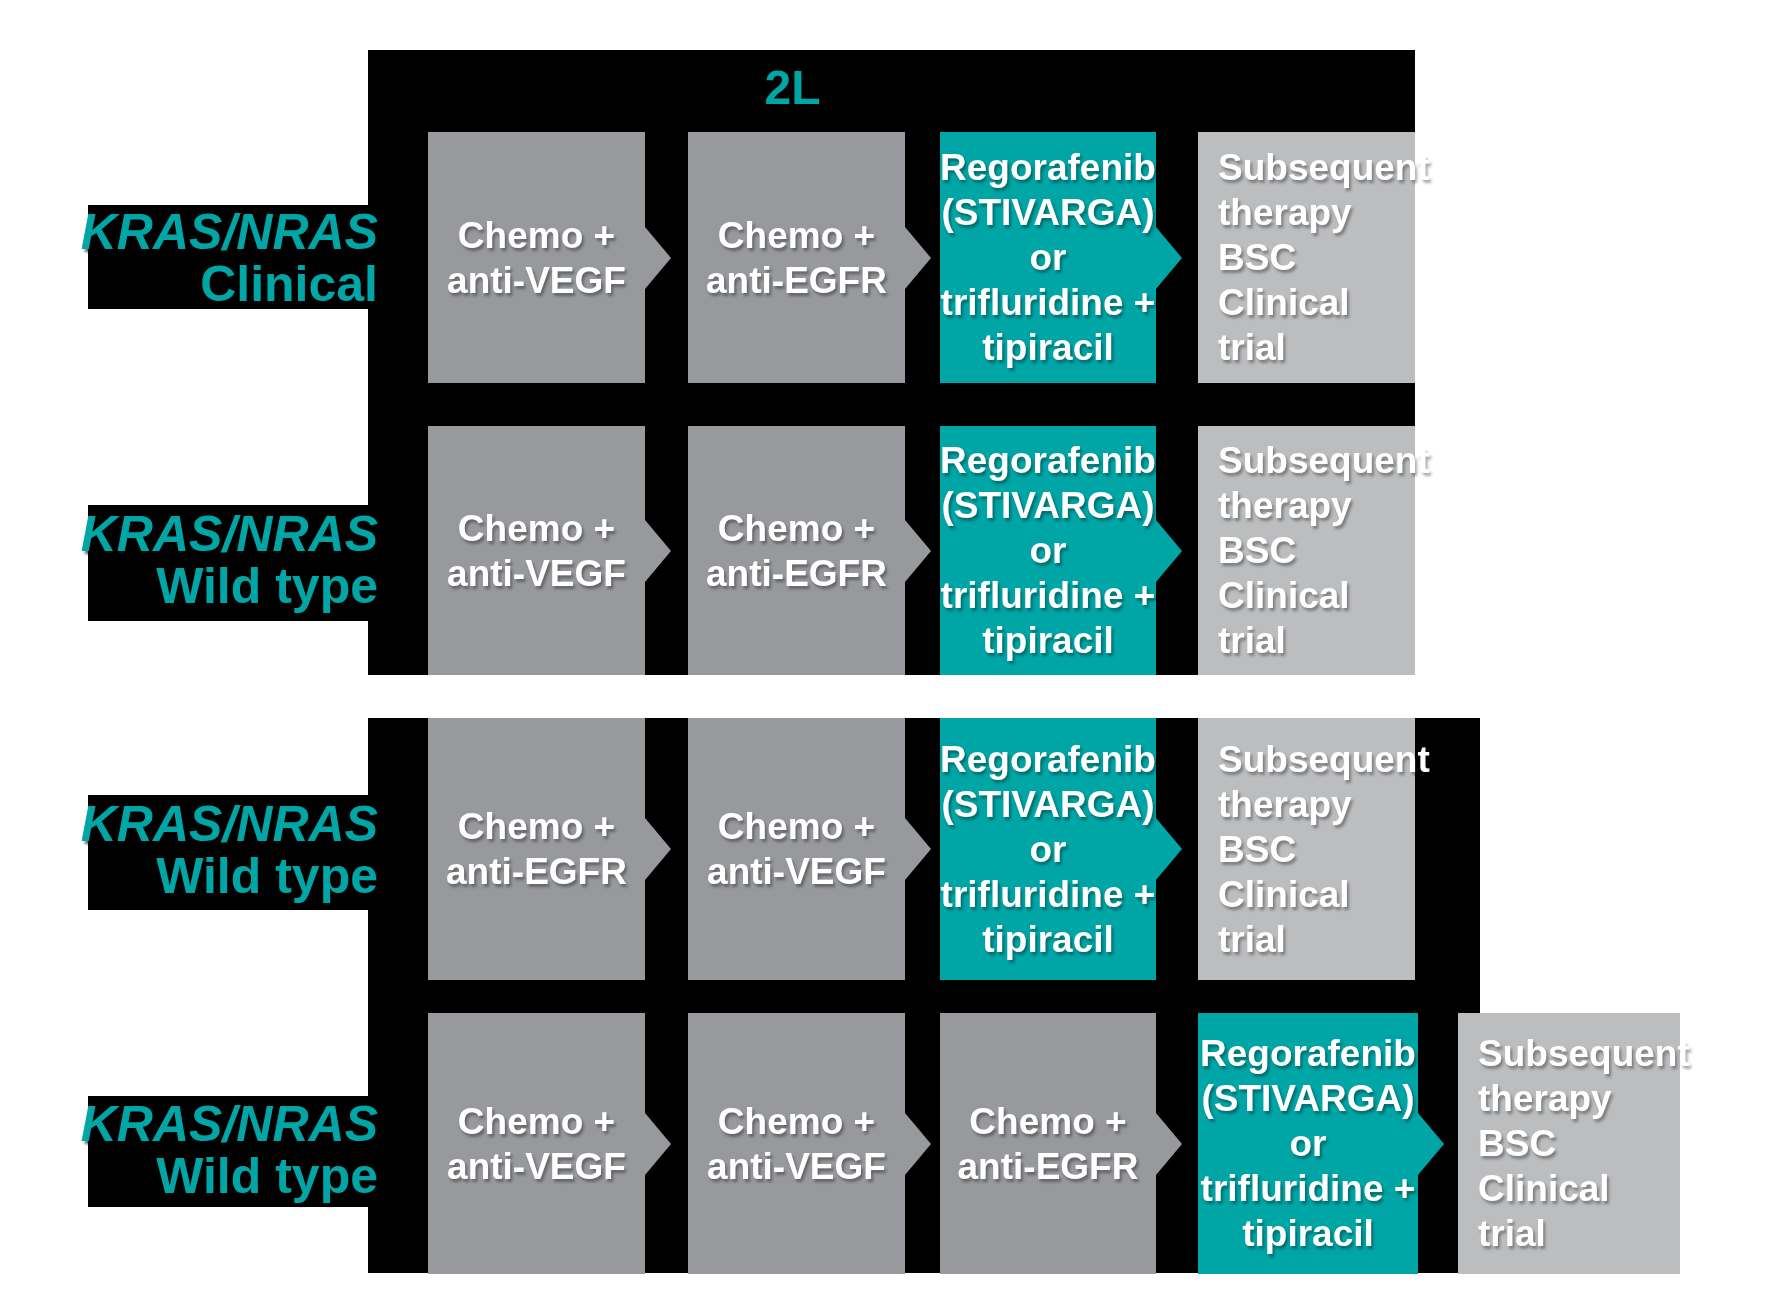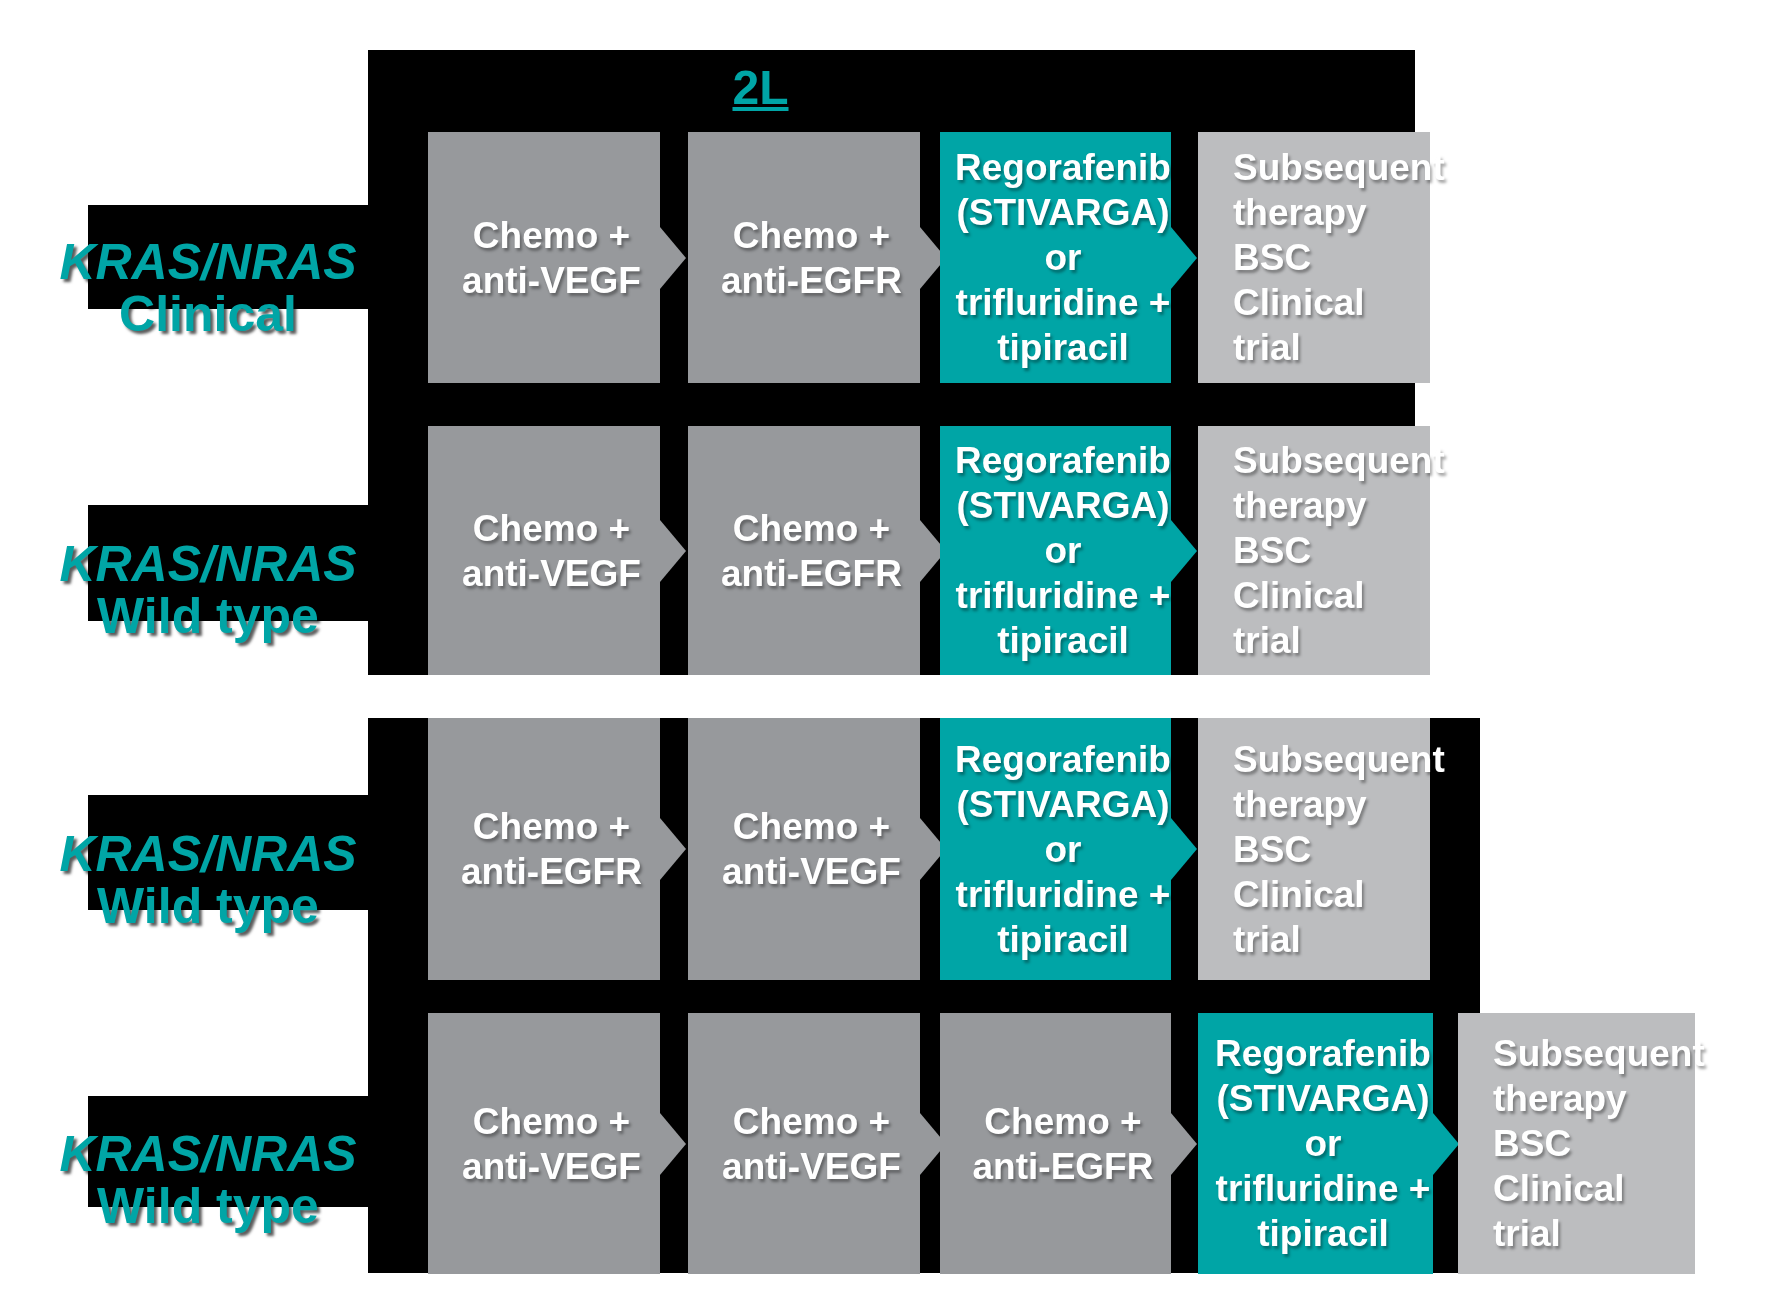--- a/index.html
+++ b/index.html
@@ -17,33 +17,32 @@
     display: flex; align-items: center; justify-content: center;
     font-size: 48px; font-weight: bold;
     color: var(--teal, #00A5A6);
     text-shadow: 2px 2px 2px rgba(0,0,0,0.55);
   }
 
   .band { position: absolute; background: var(--panel-black, #000); }
 
   .rowlabel {
     position: absolute; width: 340px;
-    text-align: center;
+    text-align: right;
     color: var(--teal, #00A5A6);
     font-weight: bold; font-size: 50px; line-height: 52px;
     text-shadow: 3px 3px 3px rgba(0,0,0,0.65);
     white-space: nowrap;
-    margin-top: 30px;
   }
   .rowlabel .l1 { font-style: italic; display: block; }
   .rowlabel .l2 { display: block; }
 
   .box {
     position: absolute;
-    display: flex; align-items: center; justify-content: flex-start; padding-left: 15px;
+    display: flex; align-items: center; justify-content: flex-start;
   }
   .box.gray  { background: var(--box-gray, #97999C); }
   .box.teal  { background: var(--teal, #00A5A6); }
   .box.light { background: var(--box-light-gray, #BCBDBF); }
 
   .box .txt {
     color: var(--box-text-white, #fff);
     font-weight: bold; font-size: 37px; line-height: 45px;
     text-align: center; white-space: pre-line; width: 100%;
     text-shadow: 2px 3px 3px rgba(0,0,0,0.35);
@@ -62,21 +61,21 @@
   .arrow.teal { border-left-color: var(--teal, #00A5A6); }
 </style>
 </head>
 <body>
 
 <div id="stage">
 
   <div class="panel" style="left:368px; top:50px; width:1047px; height:625px;"></div>
   <div class="panel" style="left:368px; top:718px; width:1112px; height:555px;"></div>
 
-  <div class="hdr" style="left:652px; width:217px;text-decoration:underline;">2L</div>
+  <div class="hdr" style="left:684px; width:217px;">2L</div>
 
   <div class="band" style="left:88px; top:205px; width:280px; height:104px;"></div>
   <div class="rowlabel" style="left:38px; top:206px;">
     <span class="l1">KRAS/NRAS</span>
     <span class="l2">Clinical</span>
   </div>
 
   <div class="band" style="left:88px; top:505px; width:280px; height:116px;"></div>
   <div class="rowlabel" style="left:38px; top:508px;">
     <span class="l1">KRAS/NRAS</span>

